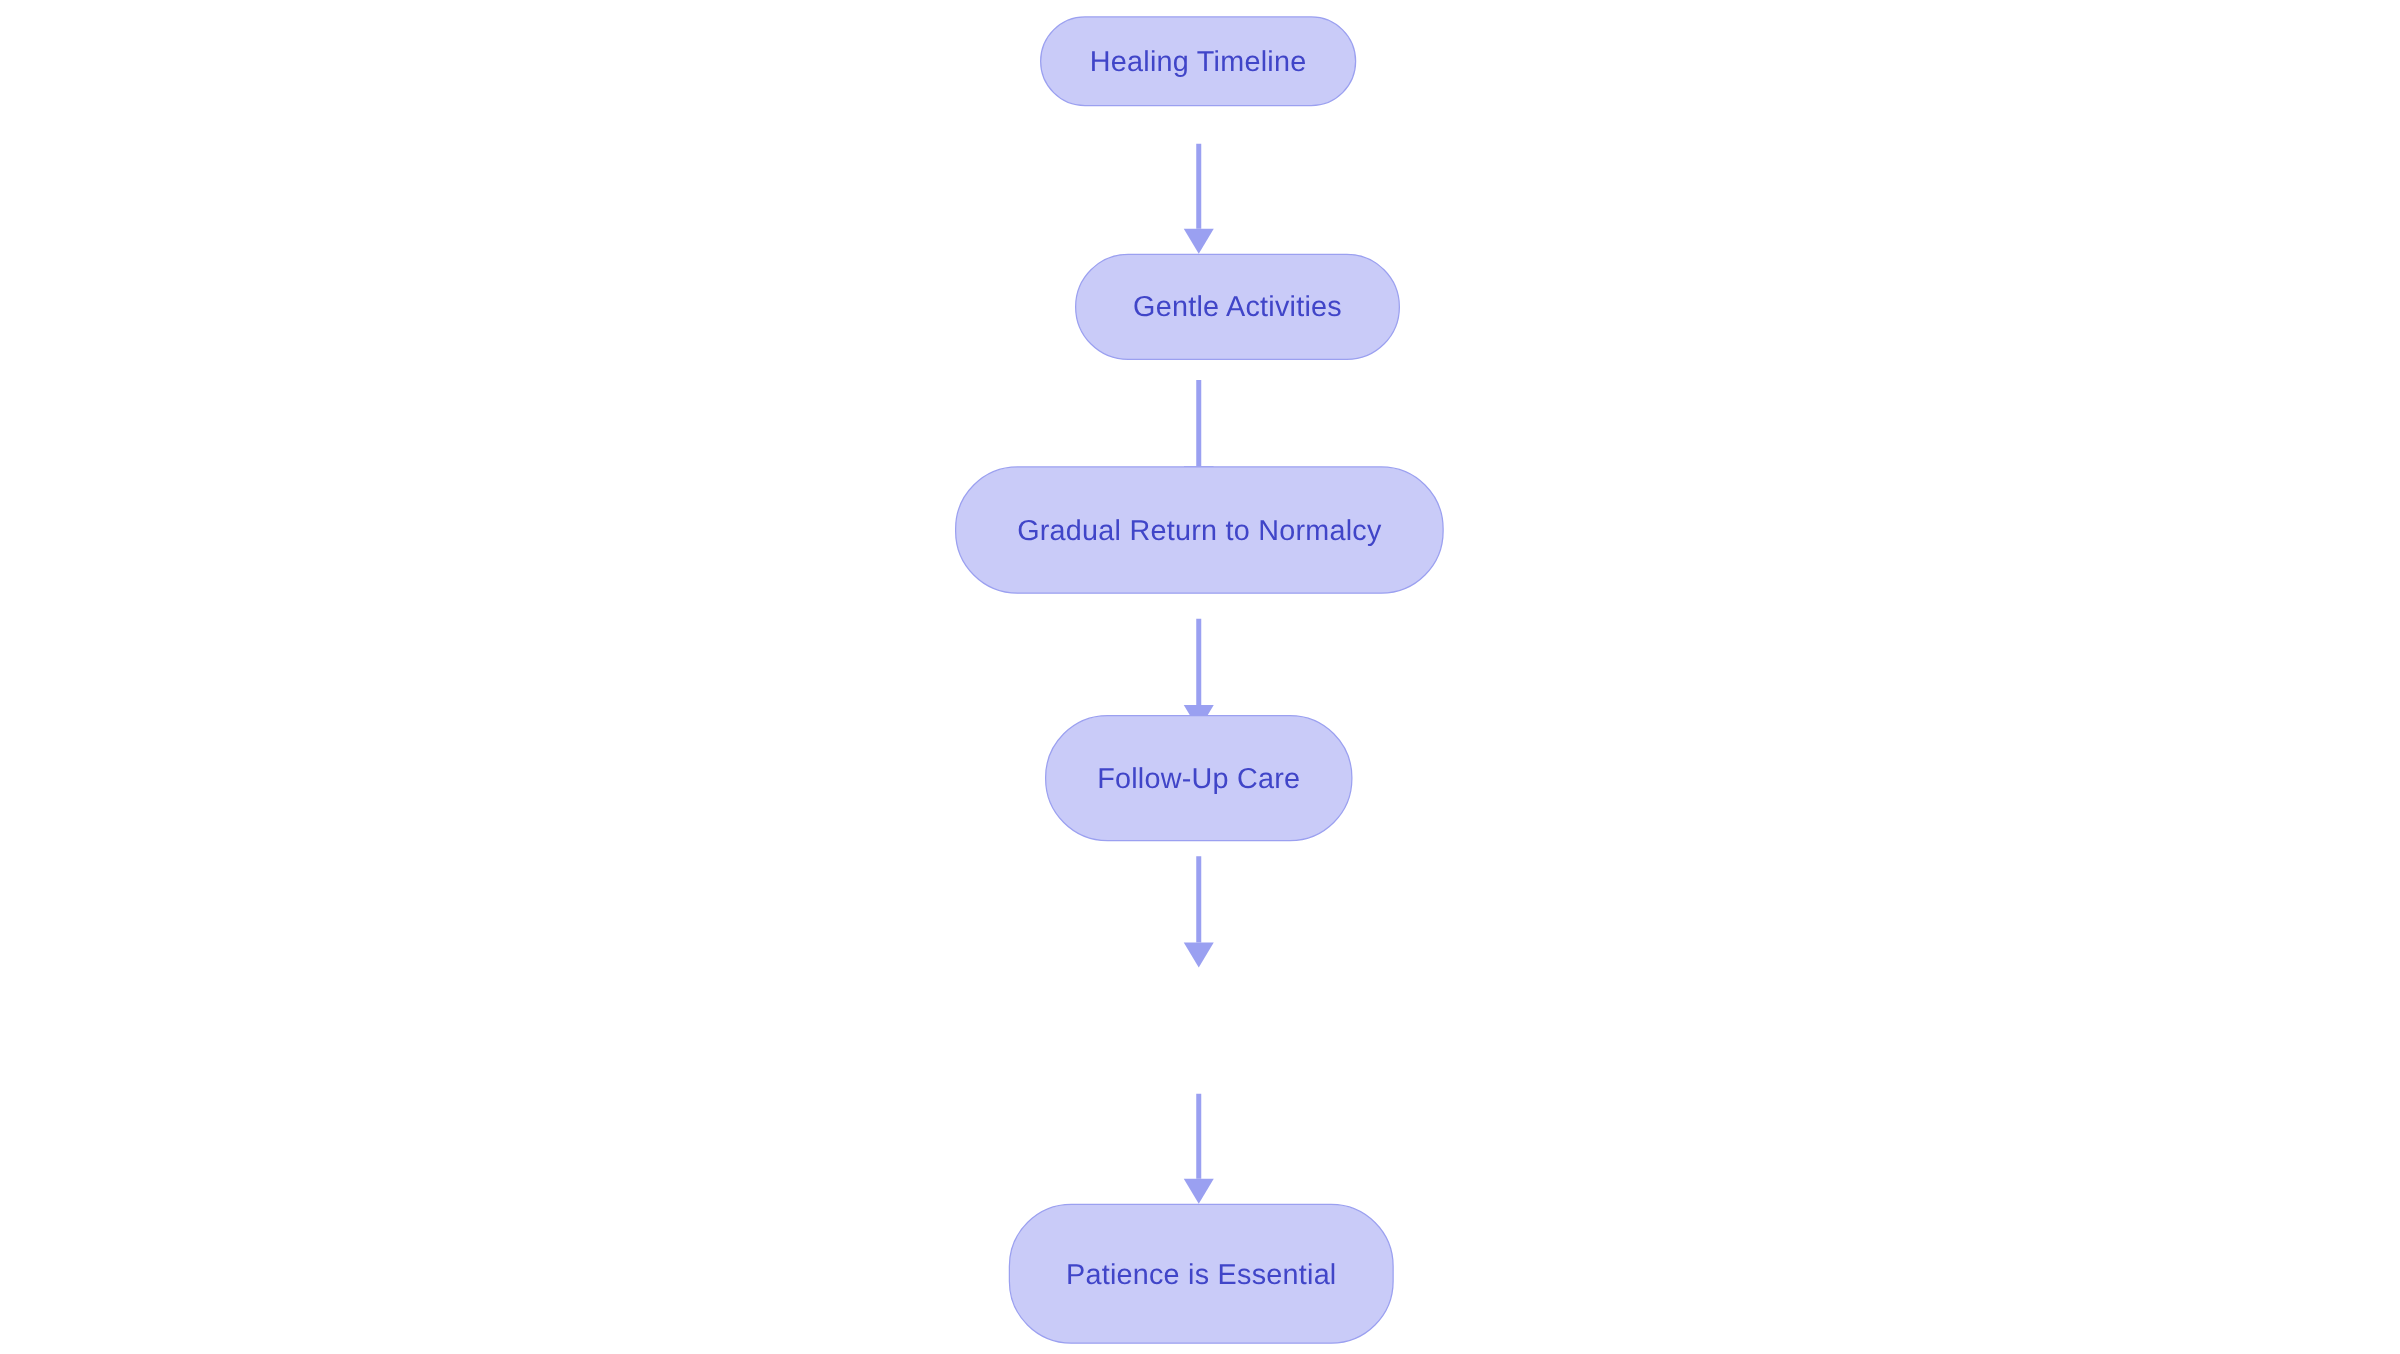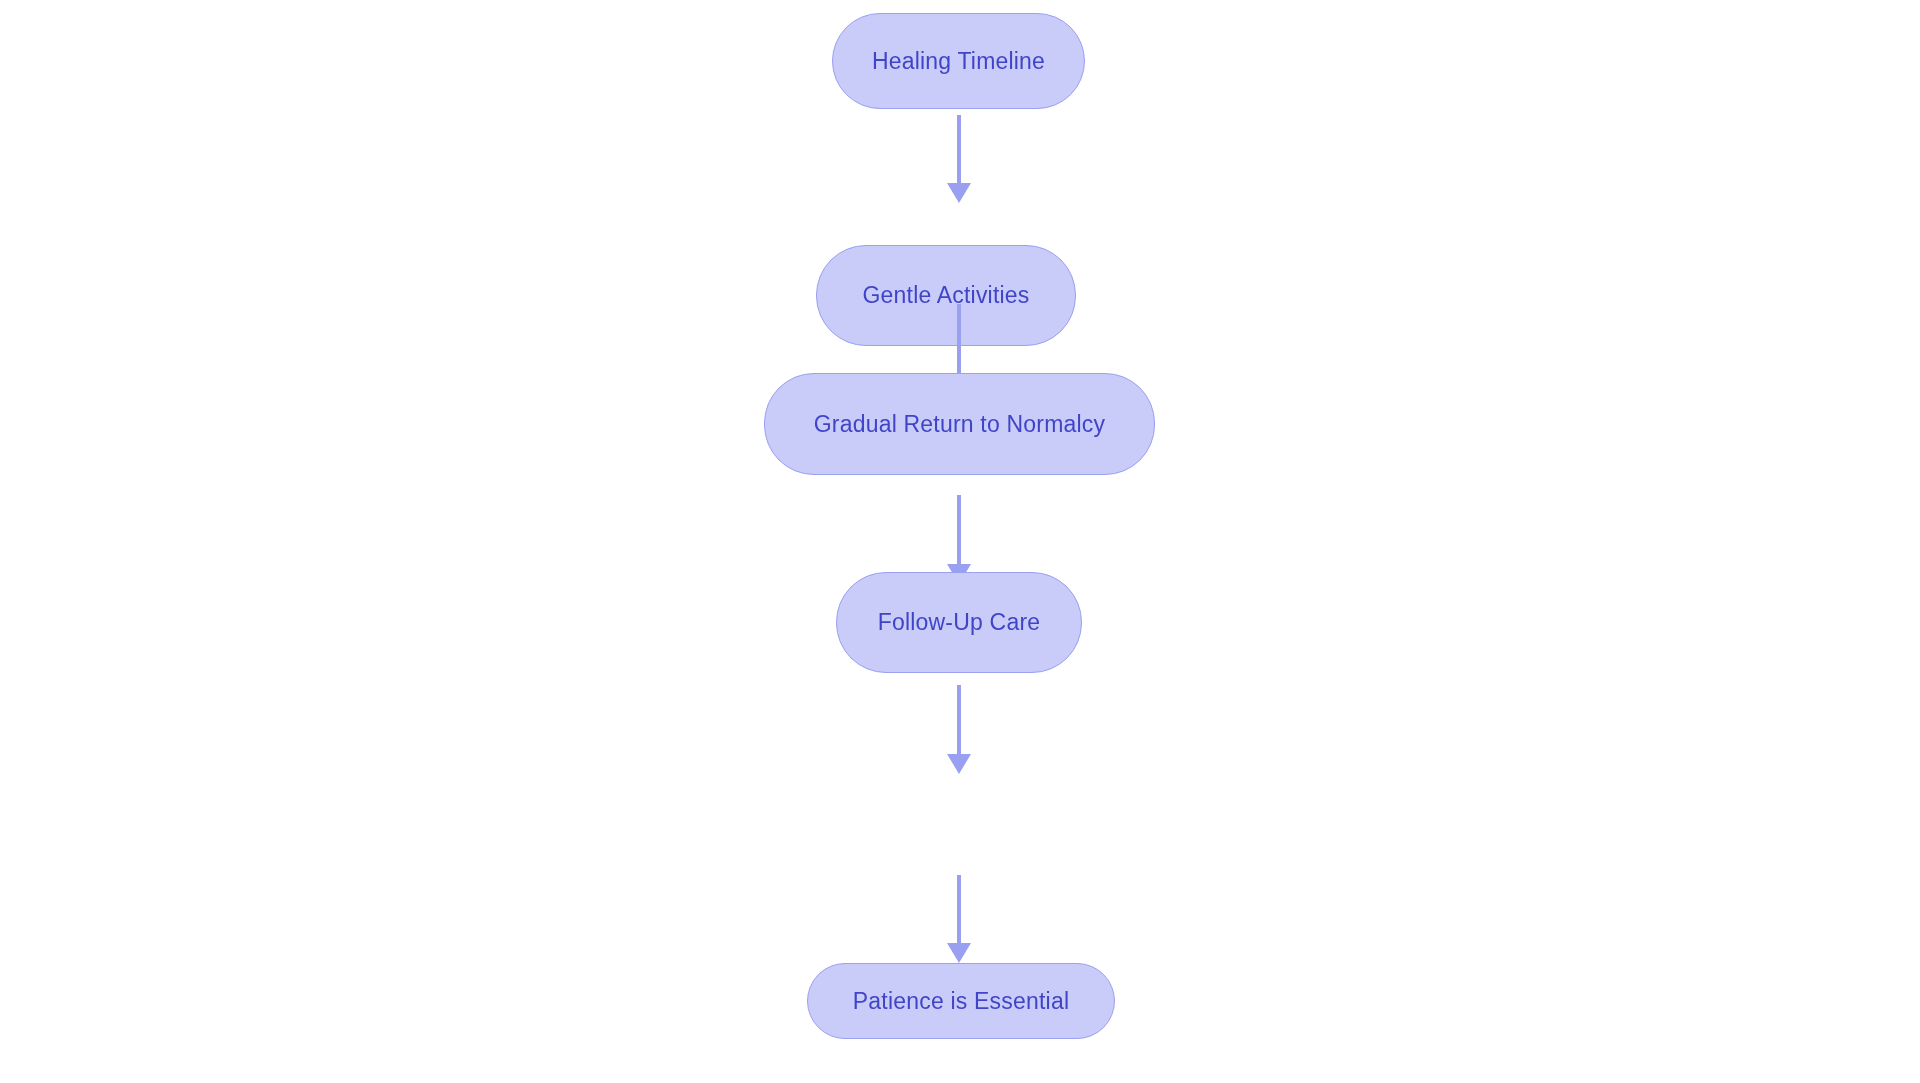--- a/index.html
+++ b/index.html
@@ -22,26 +22,26 @@
     border: 1.5px solid #9ba0f0;
     border-radius: 50px;
     display: flex;
     align-items: center;
     justify-content: center;
     color: #4045c8;
     font-size: 23px;
     letter-spacing: 0.2px;
     text-align: center;
   }
-  .n1 { left: 832px; top: 13px;  width: 253px; height: 96px; }
-  .n2 { left: 816px; top: 203px; width: 260px; height: 101px; margin-top: 42px; }
+  .n1 { left: 832px; top: 13px;  width: 253px; height: 72px; }
+  .n2 { left: 860px; top: 203px; width: 260px; height: 85px; }
   .n3 { left: 764px; top: 373px; width: 391px; height: 102px; }
   .n4 { left: 836px; top: 572px; width: 246px; height: 101px; }
   .n5 { left: 781px; top: 774px; width: 361px; height: 101px; }
-  .n6 { left: 807px; top: 963px; width: 308px; height: 76px; }
+  .n6 { left: 807px; top: 963px; width: 308px; height: 112px; }
 
   .arrow-line {
     position: absolute;
     left: 957px;
     width: 4px;
     background: #9aa0f1;
   }
   .arrow-head {
     position: absolute;
     left: 947px;

